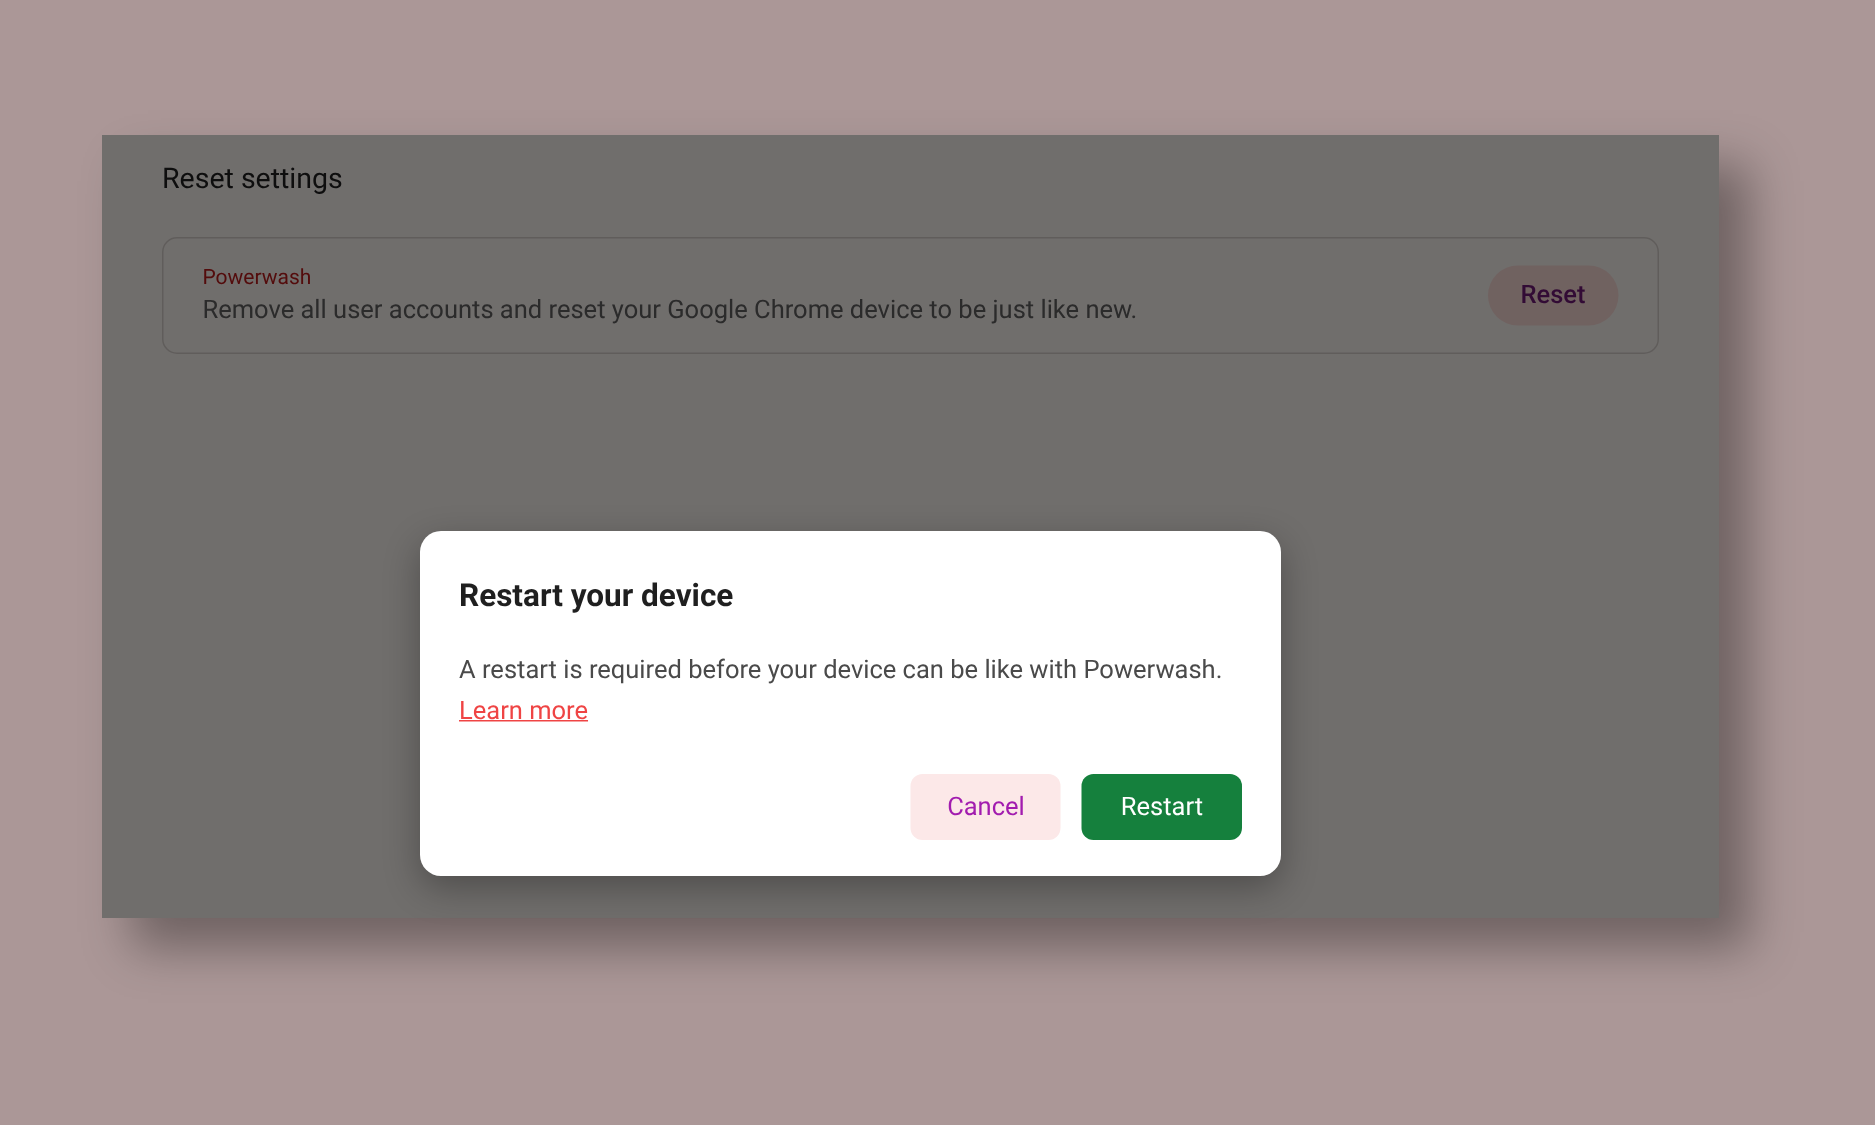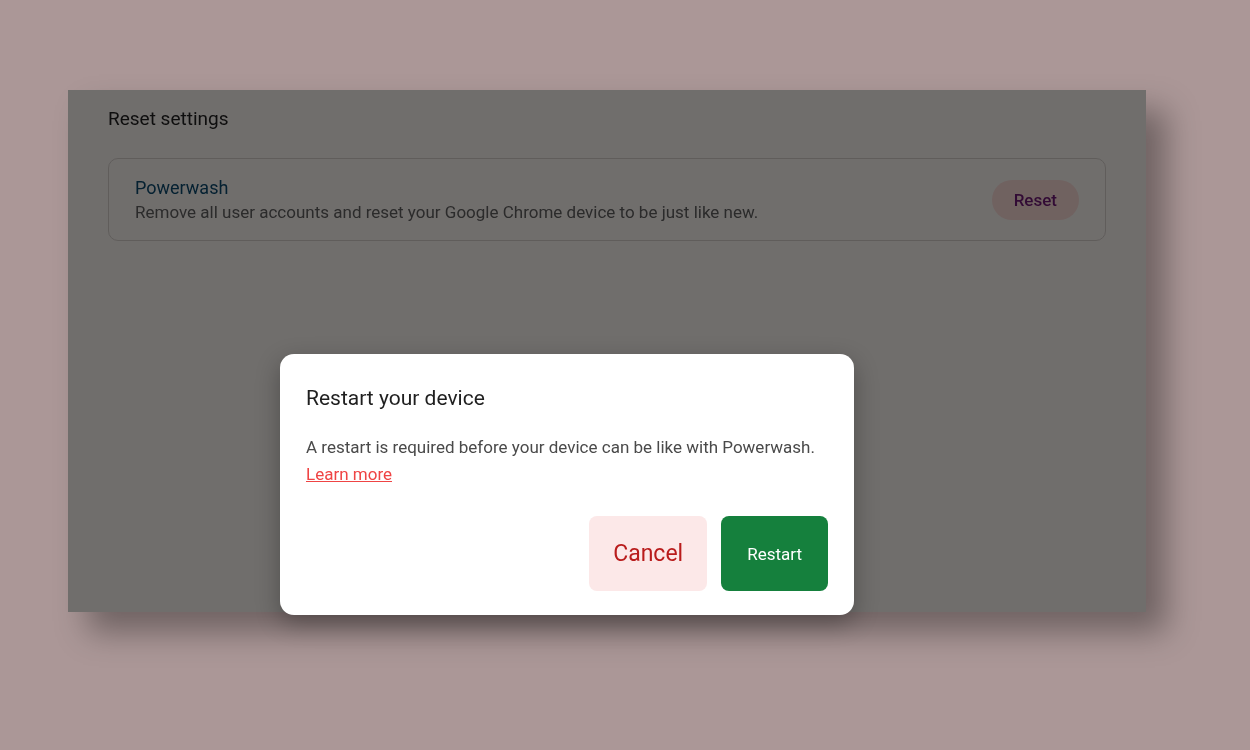--- a/index.html
+++ b/index.html
@@ -38,22 +38,22 @@
       padding: 18px 26px;
       display: flex;
       align-items: center;
       justify-content: space-between;
       gap: 20px;
     }
     .row-text {
       flex: 1;
     }
     .row-title {
-      font-size: 18px;
-      color: #0c4a6e;
+      font-size: 14px;
+      color: #b91c1c;
       margin-bottom: 4px;
       font-weight: 400;
     }
     .row-subtitle {
       font-size: 17px;
       color: #5f5f5f;
       font-weight: 400;
     }
     .reset-btn {
       background: #f8d9d5;
@@ -79,21 +79,21 @@
       left: 280px;
       top: 354px;
       width: 574px;
       background: #ffffff;
       border-radius: 14px;
       padding: 32px 26px 24px 26px;
       box-shadow: 0 8px 24px rgba(0,0,0,0.3);
     }
     .dialog-title {
       font-size: 21px;
-      font-weight: 400;
+      font-weight: 700;
       color: #1f1f1f;
       margin-bottom: 24px;
     }
     .dialog-body {
       font-size: 17px;
       line-height: 1.6;
       color: #4a4a4a;
       margin-bottom: 28px;
     }
     .learn-more {
@@ -101,25 +101,25 @@
       text-decoration: underline;
       cursor: pointer;
     }
     .dialog-actions {
       display: flex;
       justify-content: flex-end;
       gap: 14px;
     }
     .btn-cancel {
       background: #fce8e8;
-      color: #b91c1c;
+      color: #a21caf;
       border: none;
-      padding: 24px 24px;
+      padding: 12px 24px;
       border-radius: 8px;
-      font-size: 23px;
+      font-size: 17px;
       font-weight: 400;
       cursor: pointer;
       font-family: inherit;
     }
     .btn-restart {
       background: #15803d;
       color: #ffffff;
       border: none;
       padding: 12px 26px;
       border-radius: 8px;

